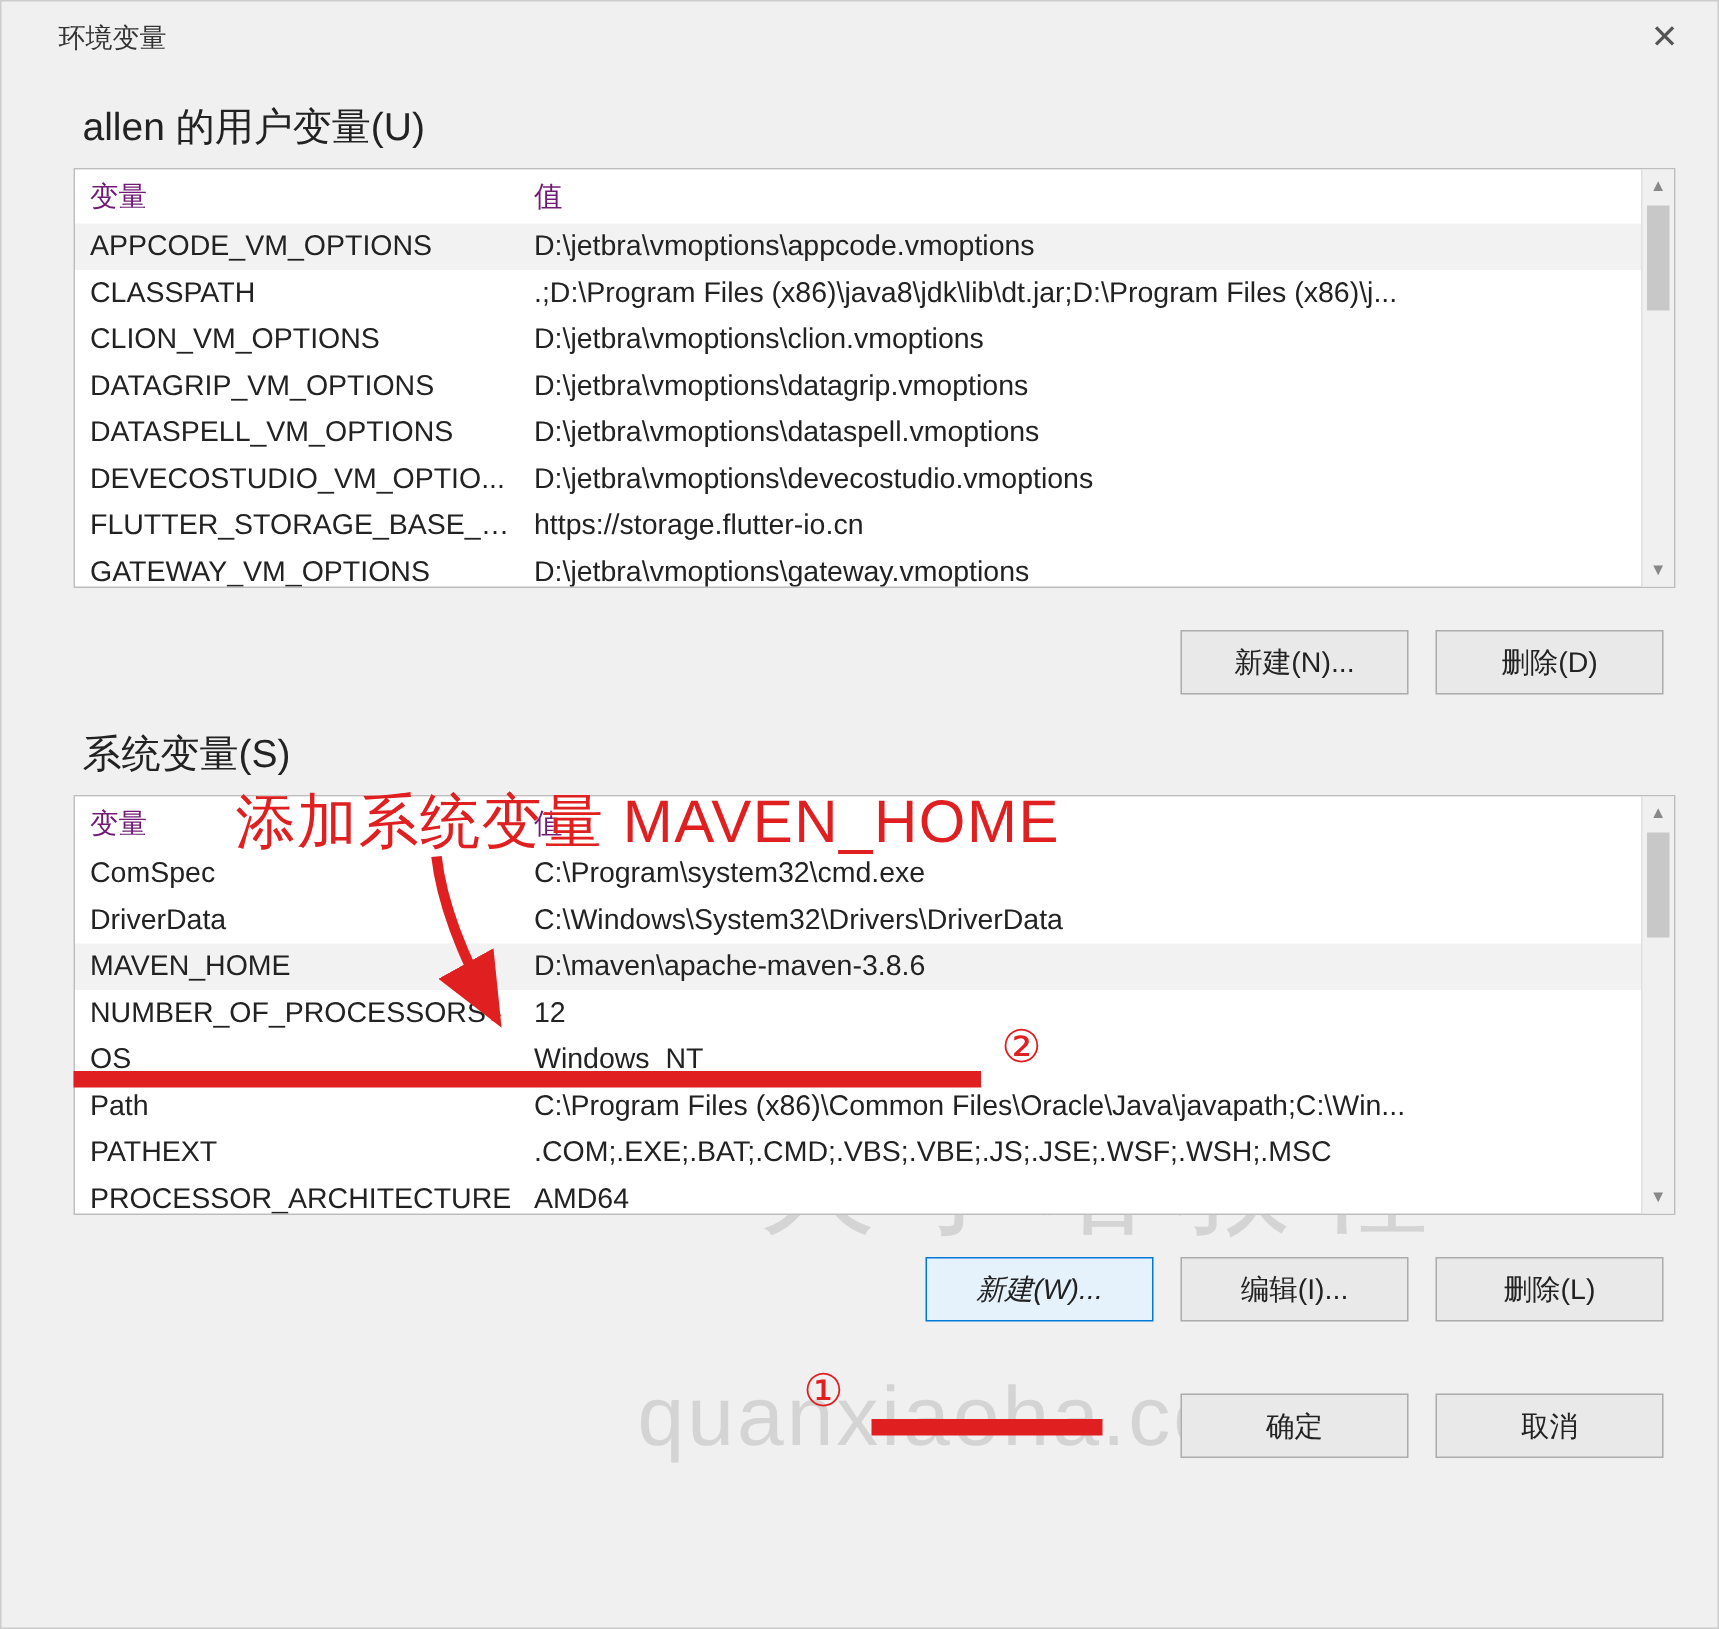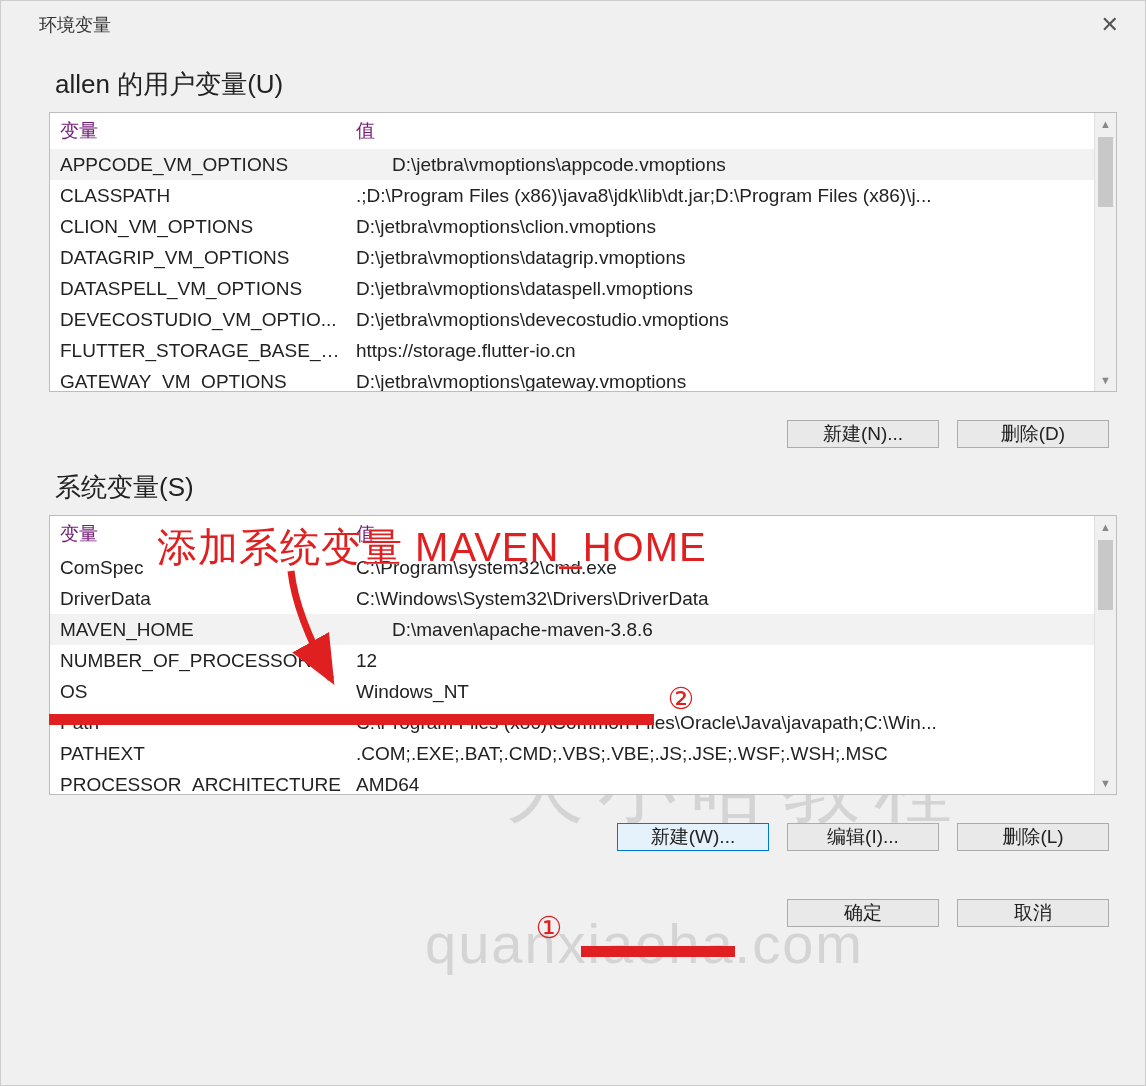--- a/index.html
+++ b/index.html
@@ -73,21 +73,21 @@
   .col-val { flex: 1; padding-left: 6px; }
   .list-body {
     font-size: 19px;
     color: #222;
   }
   .list-row {
     display: flex;
     height: 31px;
     align-items: center;
   }
-  .list-row.sel { background: #f2f2f2; gap: 36px; }
+  .list-row.sel { background: #f2f2f2; }
   .list-row .col-var { white-space: nowrap; overflow: hidden; text-overflow: ellipsis; }
   .list-row .col-val { white-space: nowrap; overflow: hidden; text-overflow: ellipsis; padding-right: 10px; }
   .scrollbar {
     width: 22px;
     background: #f0f0f0;
     border-left: 1px solid #e0e0e0;
     position: relative;
   }
   .scroll-arrow {
     height: 22px;
@@ -108,34 +108,35 @@
   }
   .button-row {
     display: flex;
     justify-content: flex-end;
     gap: 18px;
     margin-top: 28px;
     padding-right: 8px;
   }
   .btn {
     min-width: 152px;
-    height: 28px;
+    height: 43px;
     border: 1px solid #acacac;
     background: #e9e9e9;
     font-size: 19px;
     color: #222;
     display: flex;
     align-items: center;
     justify-content: center;
     cursor: pointer;
     font-family: inherit;
   }
   .btn.hover {
     border-color: #0078d7;
     background: #e5f1fb;
+    font-style: italic;
   }
   .bottom-row {
     display: flex;
     justify-content: flex-end;
     gap: 18px;
     margin-top: 48px;
     padding-right: 8px;
   }
   
   .annotation-title {

